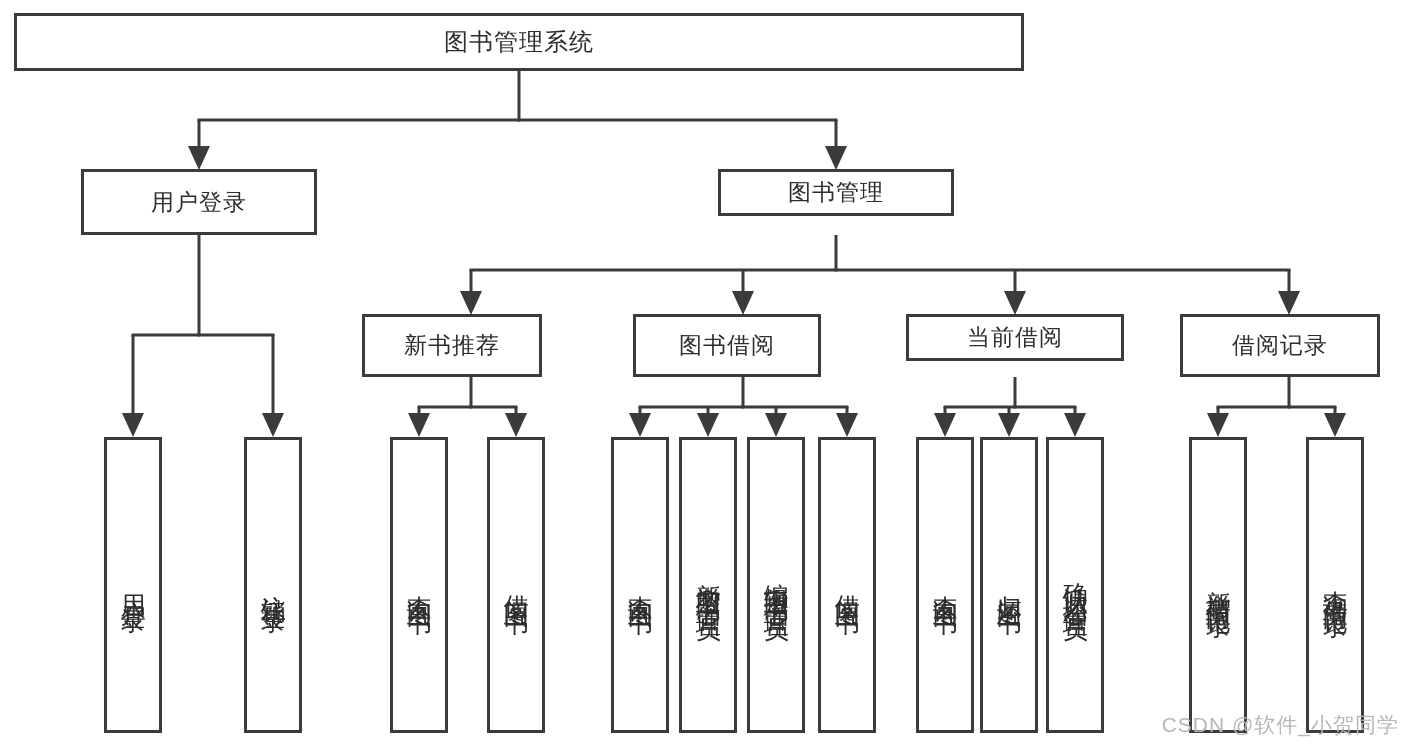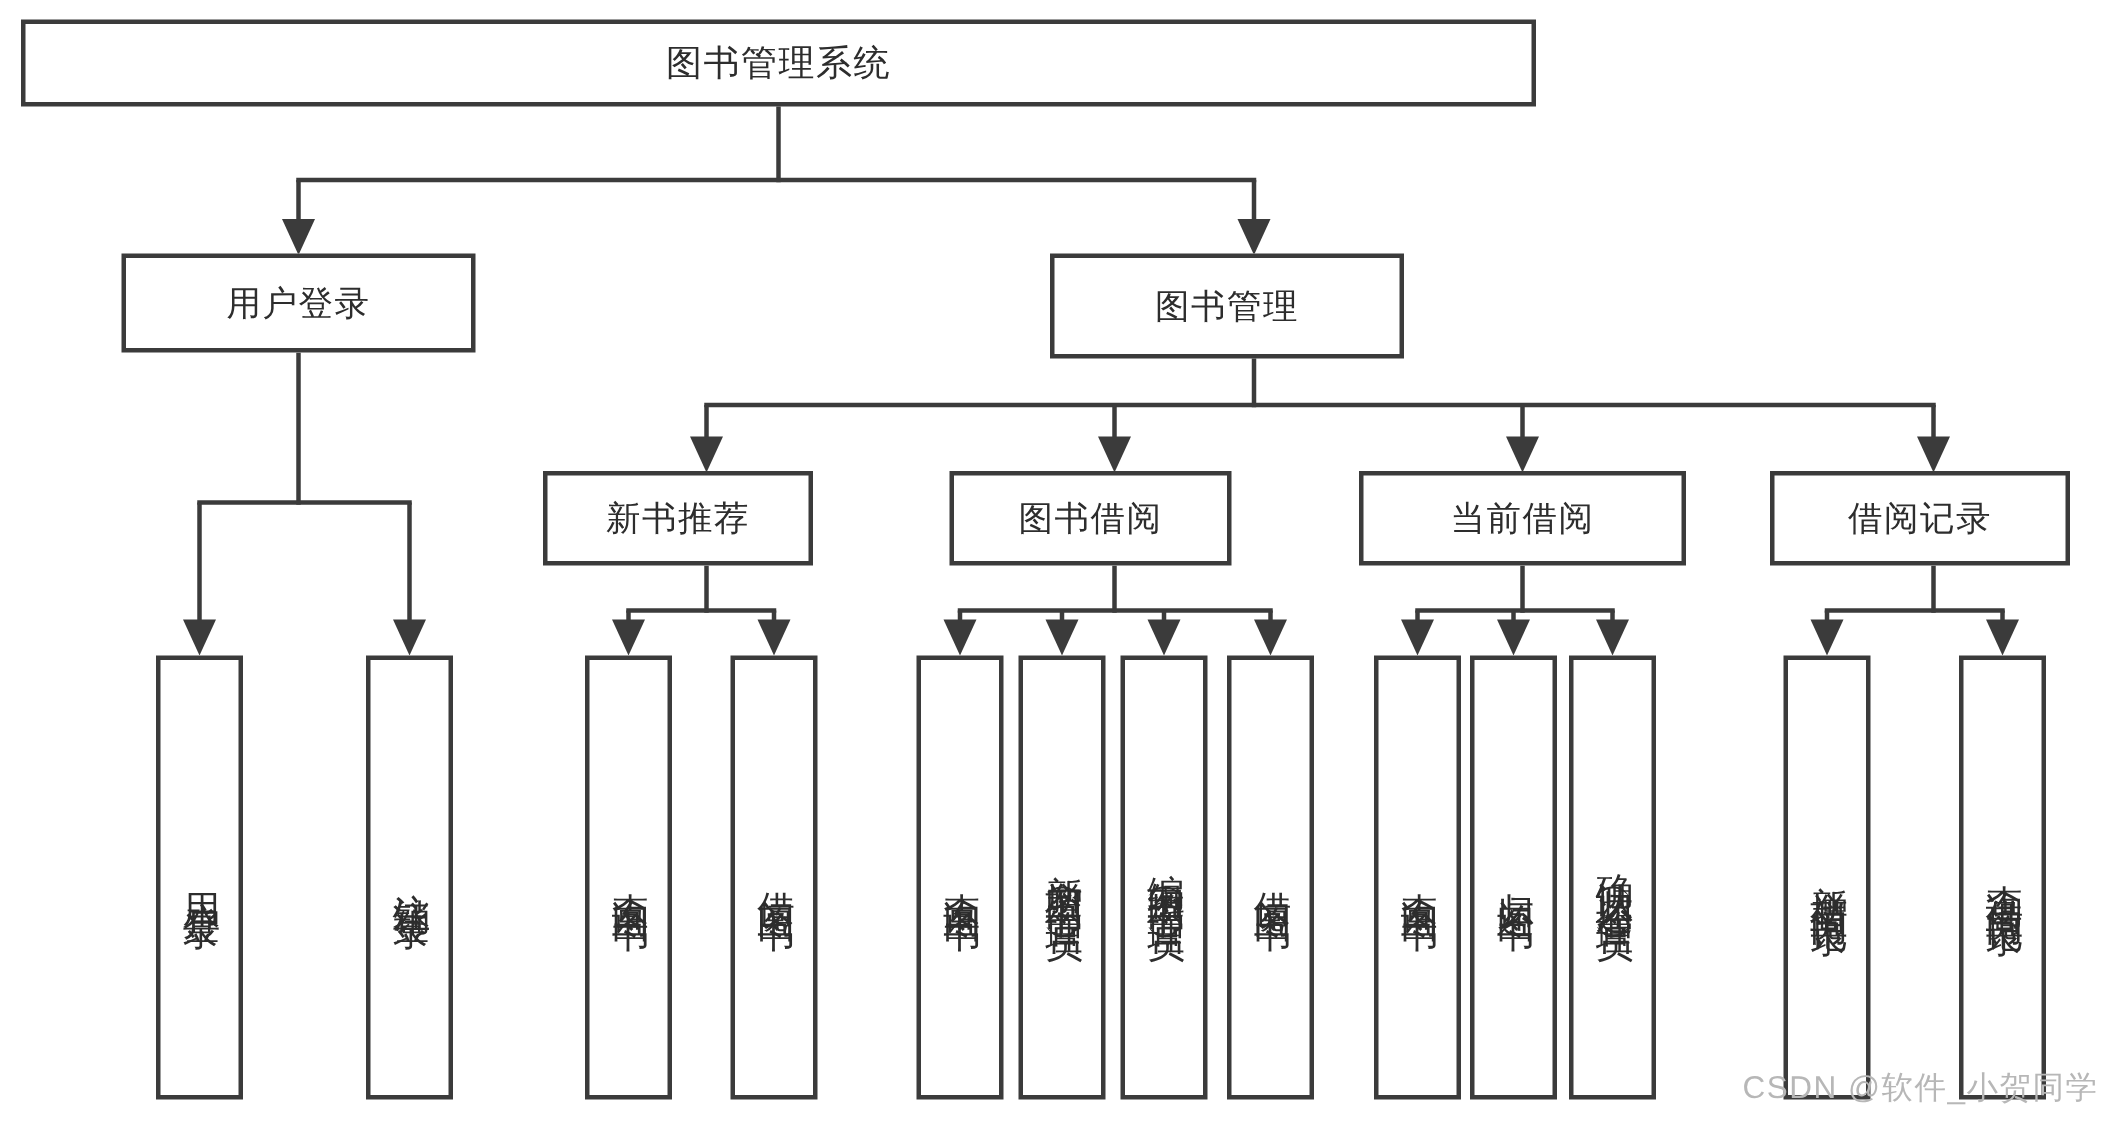--- a/index.html
+++ b/index.html
@@ -119,31 +119,31 @@
     <polygon points="1324,413 1346,413 1335,437"></polygon>
   </svg>
 
   <div class="box h root" style="left:14px;top:13px;width:1010px;height:58px">
     <span>图书管理系统</span>
   </div>
 
   <div class="box h" style="left:81px;top:169px;width:236px;height:66px">
     <span>用户登录</span>
   </div>
-  <div class="box h" style="left:700px;top:169px;width:236px;height:70px">
+  <div class="box h" style="left:718px;top:169px;width:236px;height:47px">
     <span>图书管理</span>
   </div>
 
   <div class="box h" style="left:362px;top:314px;width:180px;height:63px">
     <span>新书推荐</span>
   </div>
   <div class="box h" style="left:633px;top:314px;width:188px;height:63px">
     <span>图书借阅</span>
   </div>
-  <div class="box h" style="left:906px;top:314px;width:218px;height:63px">
+  <div class="box h" style="left:906px;top:314px;width:218px;height:47px">
     <span>当前借阅</span>
   </div>
   <div class="box h" style="left:1180px;top:314px;width:200px;height:63px">
     <span>借阅记录</span>
   </div>
 
   <div class="box v" style="left:104px;top:437px;width:58px;height:296px">
     <span>用户登录</span>
   </div>
   <div class="box v" style="left:244px;top:437px;width:58px;height:296px">

